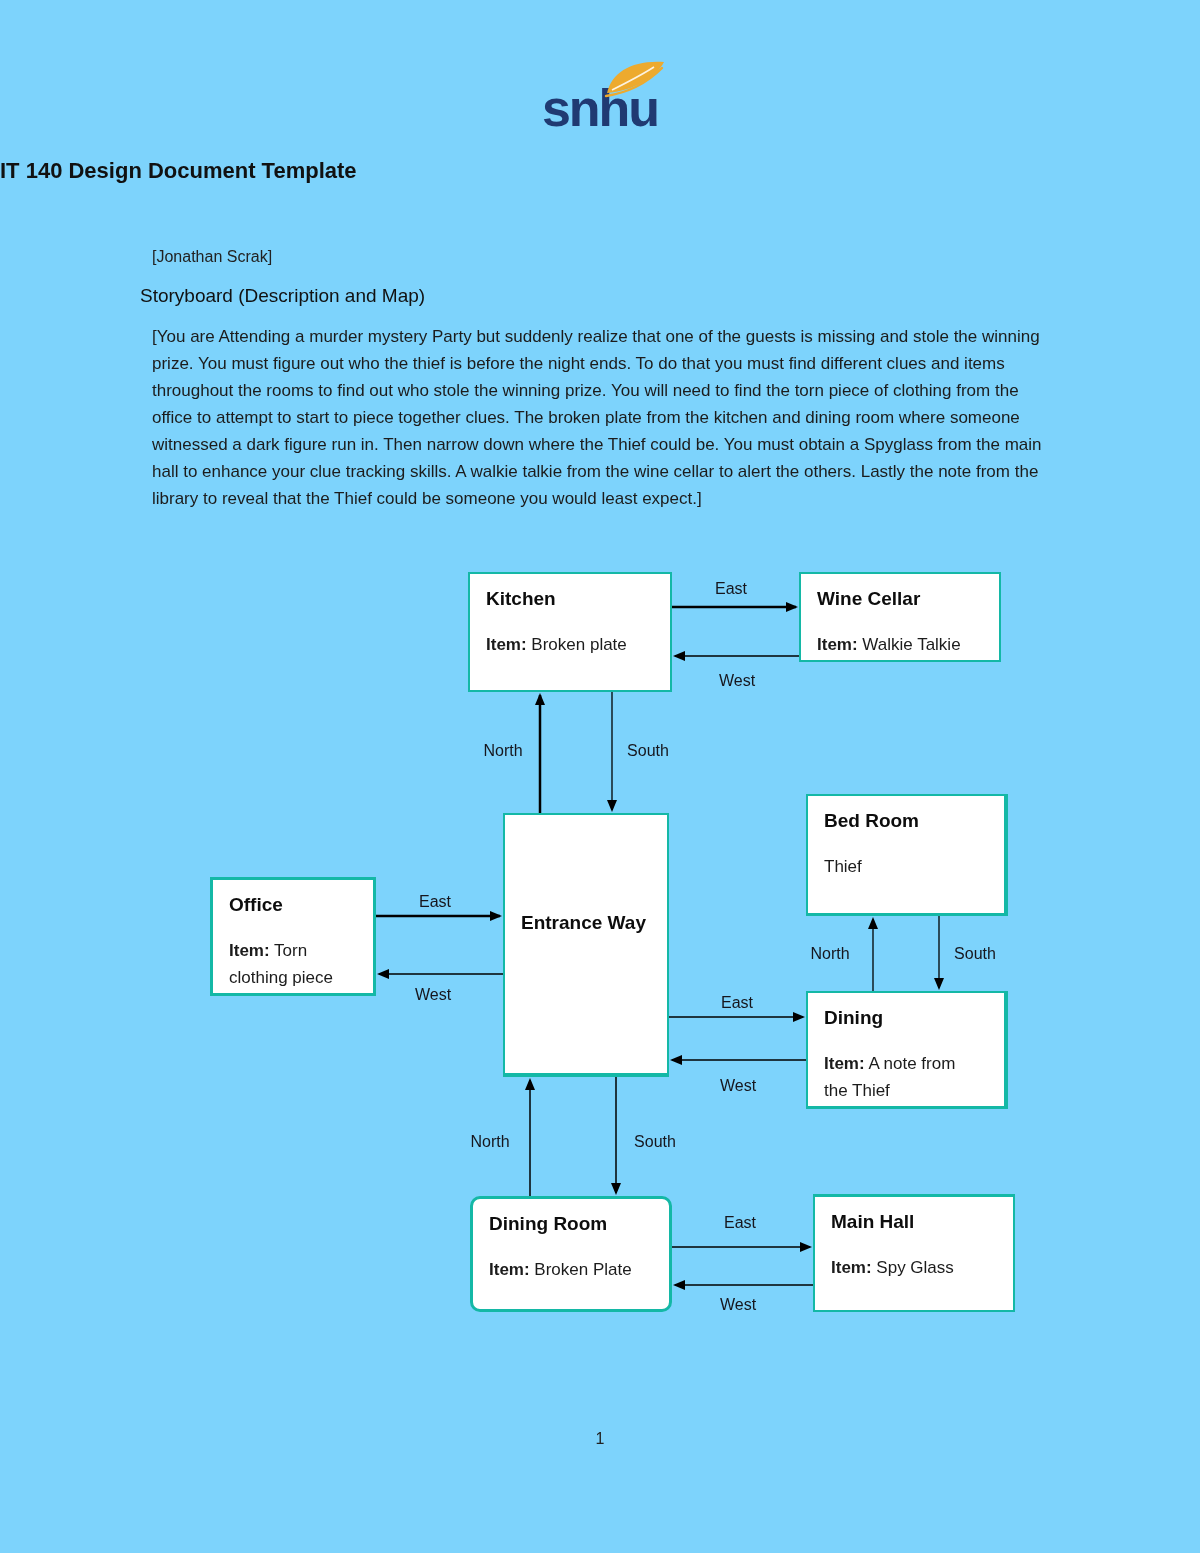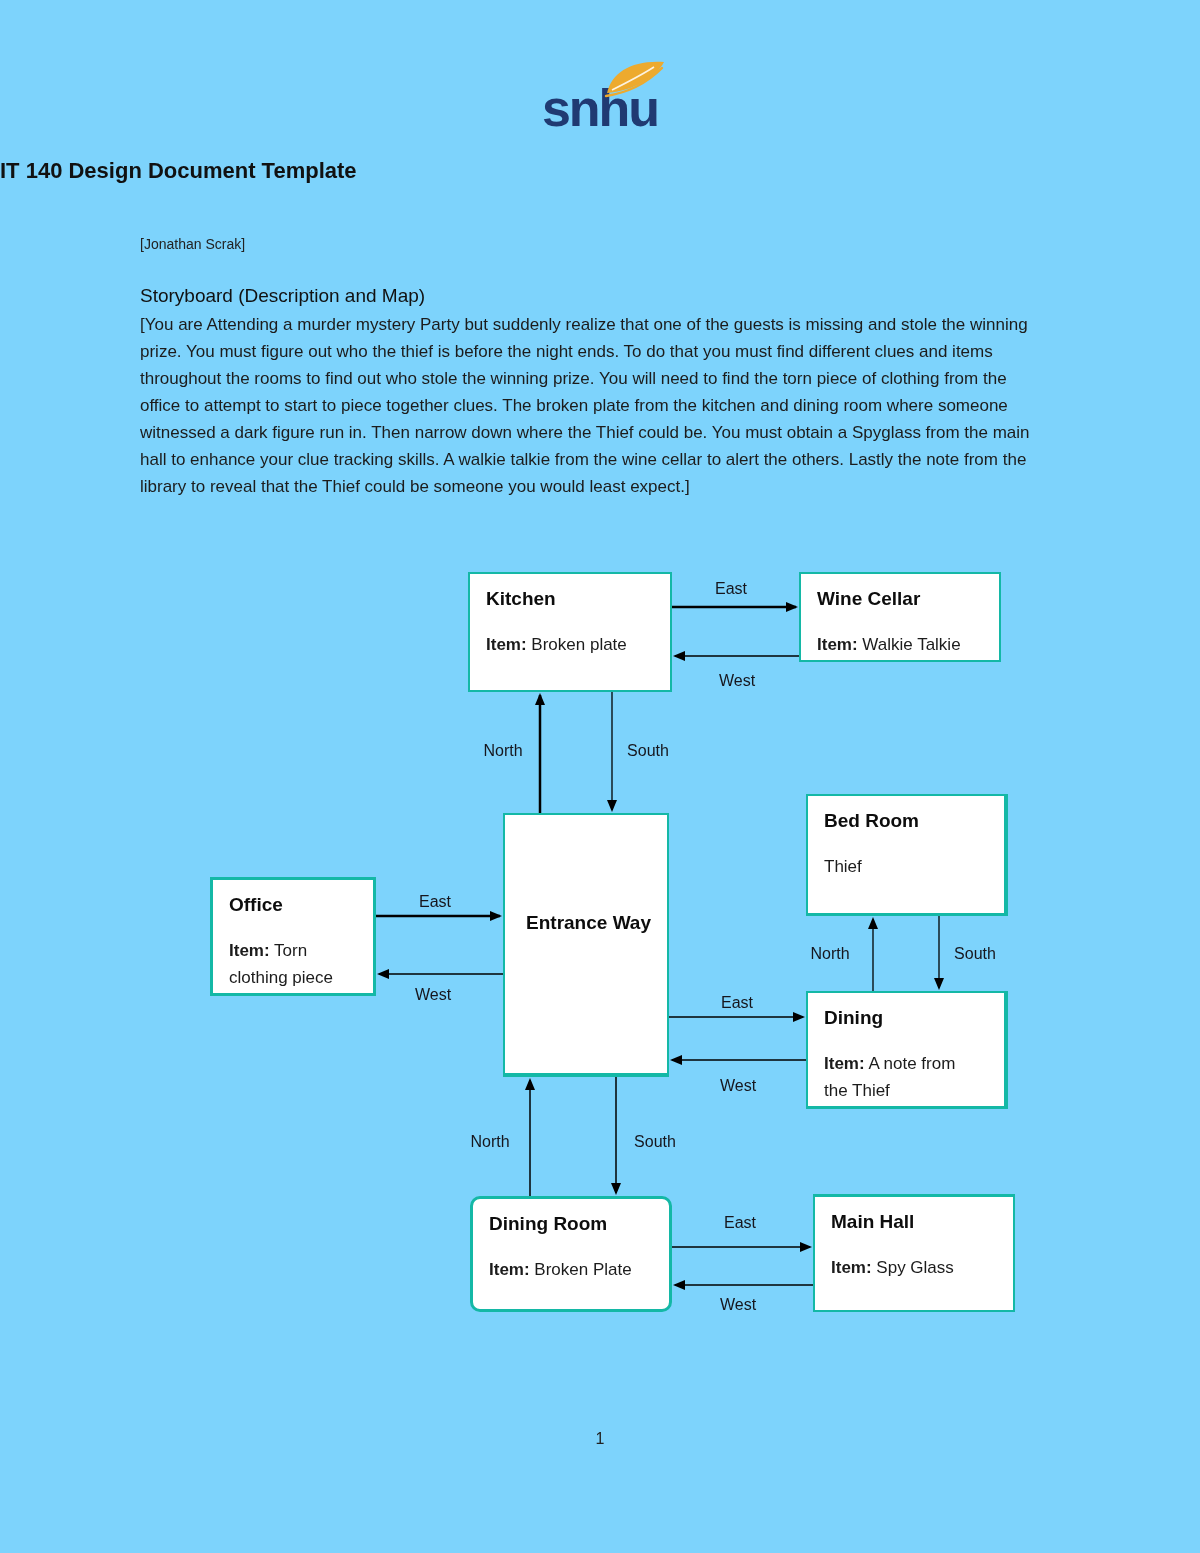--- a/index.html
+++ b/index.html
@@ -20,29 +20,29 @@
     color:#203a72; line-height:1;
   }
   .leaf-svg { position:absolute; top:-24px; right:-10px; width:64px; height:40px; }
 
   .doc-title {
     position:absolute; left:0; right:0; top:158px; margin:0;
     text-align:left; font-size:22px; font-weight:bold; color:#111;
   }
 
   .author {
-    position:absolute; left:140px; top:236px; margin:0;
-    font-size:14px; color:#222;
+    position:absolute; left:140px; top:236px; margin:12px;
+    font-size:16px; color:#222;
   }
   .section-heading {
     position:absolute; left:140px; top:285px; margin:0;
     font-size:19px; font-weight:normal; color:#111;text-align:right;
   }
   .body-text {
-    position:absolute; left:140px; top:311px; margin:0;
+    position:absolute; left:140px; top:311px; margin:12px;
     width:908px; font-size:17px; line-height:27px; color:#1c1c1c;
     text-align:left;
   }
 
   
   .arrows { position:absolute; left:0; top:0; width:1200px; height:1553px; }
   .arrows line { stroke:#000; }
 
   .room {
     position:absolute; box-sizing:border-box; background:#fff;
@@ -52,21 +52,21 @@
   .room-item  { margin-top:20px; font-size:17px; line-height:27px; color:#1c1c1c; }
   .room-item b { font-weight:bold; }
 
   .room.kitchen      { left:468px; top:572px; width:204px; height:120px; }
   .room.wine-cellar  { left:799px; top:572px; width:202px; height:90px; }
   .room.bed-room     { left:806px; top:794px; width:202px; height:122px;
                        border-right-width:4px; border-bottom-width:3px; }
   .room.office       { left:210px; top:877px; width:166px; height:119px;
                        border-width:3px; }
   .room.entrance-way { left:503px; top:813px; width:166px; height:264px;
-                       border-bottom-width:4px; text-align:right; padding-top:96px; }
+                       border-bottom-width:4px; text-align:left; padding-top:96px; }
   .room.library      { left:806px; top:991px; width:202px; height:118px;
                        border-right-width:4px; border-bottom-width:3px; }
   .room.library .room-item { padding-right:14px; }
   .room.dining-room  { left:470px; top:1196px; width:202px; height:116px;
                        border-width:3px;border-radius:10px; }
   .room.main-hall    { left:813px; top:1194px; width:202px; height:118px;
                        border-top-width:3px; }
 
   .dir {
     position:absolute; transform:translate(-50%,-50%);

